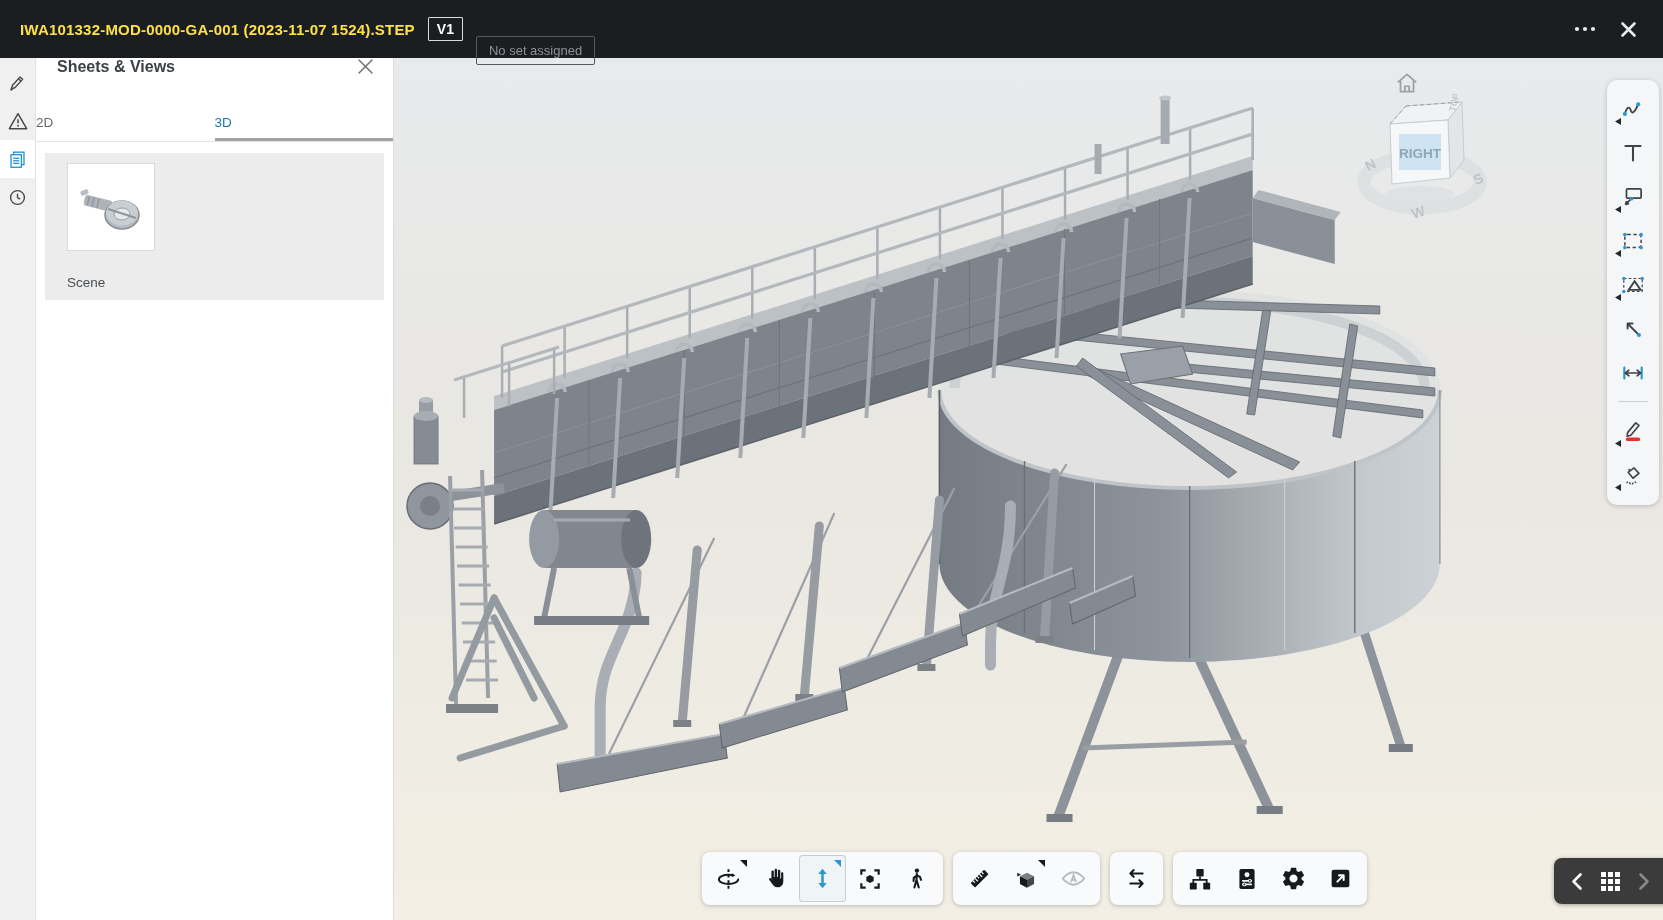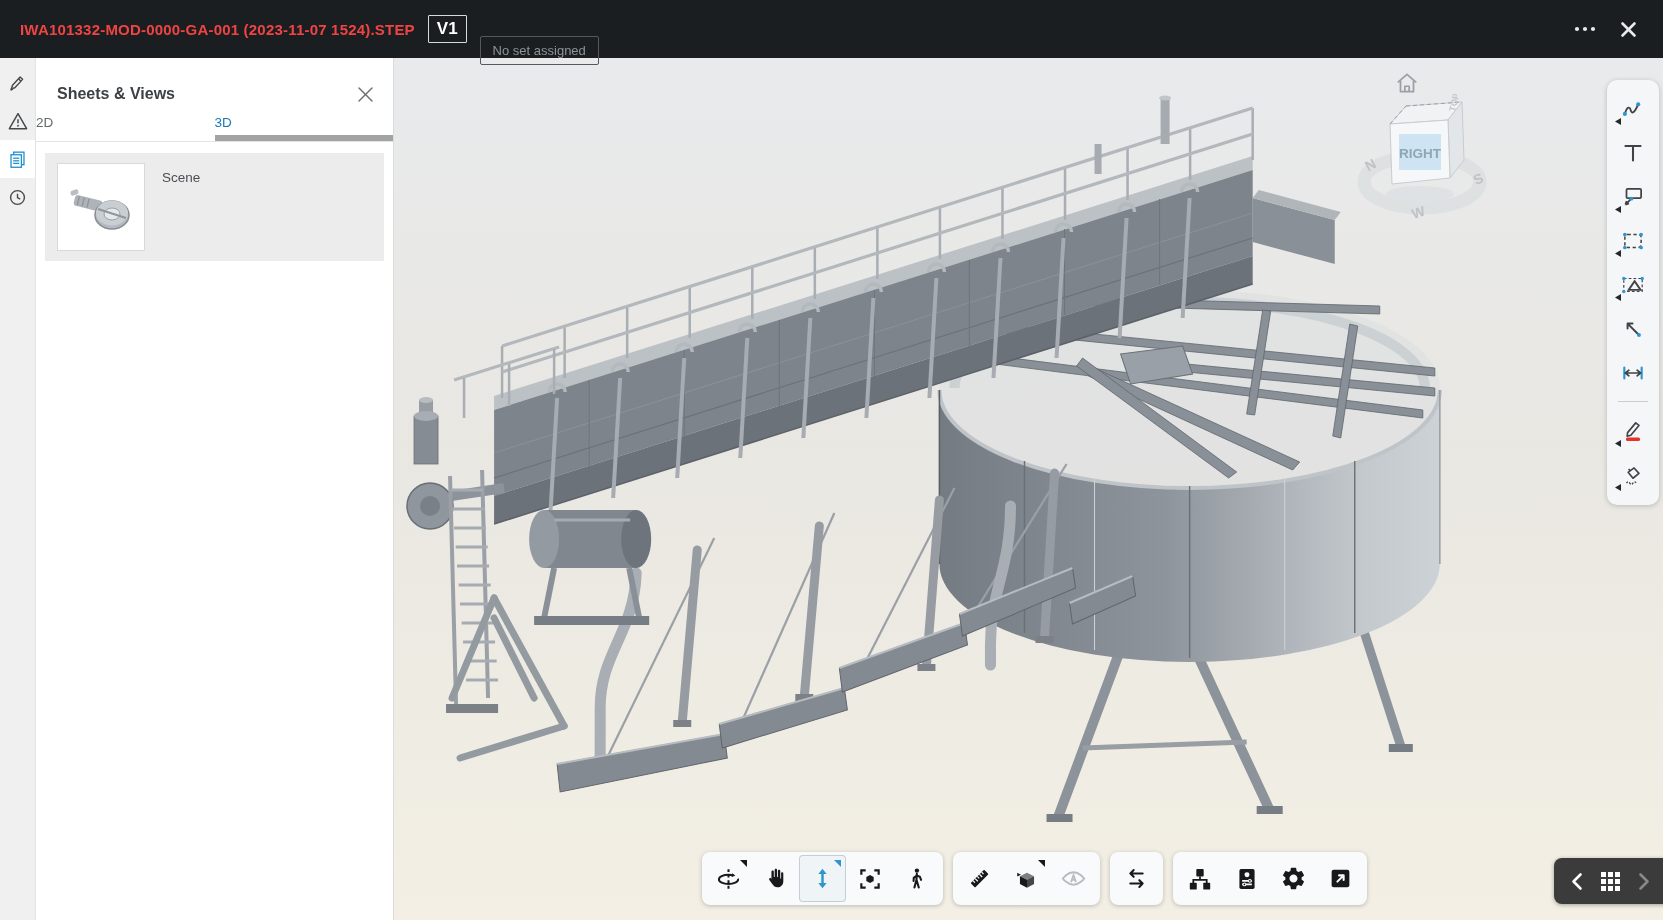--- a/index.html
+++ b/index.html
@@ -8,50 +8,50 @@
     width:1663px; height:920px; position:relative; overflow:hidden;
     font-family:"Liberation Sans", sans-serif; background:#fff;
     -webkit-font-smoothing:antialiased;
   }
   
   .topbar {
     position:absolute; top:0; left:0; right:0; height:58px;
     background:#1b1e21; display:flex; align-items:center;
     padding:0 20px; gap:13px; z-index:50;
   }
-  .doc-title { color:#ef4444; font-size:15px; font-weight:700; letter-spacing:.2px; white-space:nowrap; }
+  .doc-title { color:#fde047; font-size:15px; font-weight:700; letter-spacing:.2px; white-space:nowrap; }
   .ver-badge {
-    color:#fff; font-size:17px; font-weight:700;
+    color:#fff; font-size:14px; font-weight:700;
     border:1.5px solid #d8dbdd; padding:3px 8px; border-radius:1px;
   }
   .set-btn {
     color:#8e9398; font-size:13px; border:1.5px solid #55595d;
     padding:6px 12px; border-radius:2px; background:transparent; cursor:pointer;margin-top:42px;
   }
   .topbar-spacer { flex:1; }
   .topbar-iconbtn { width:30px; height:30px; display:flex; align-items:center; justify-content:center; cursor:pointer; }
 
   
   .main { position:absolute; top:58px; left:0; right:0; bottom:0; display:flex; }
 
   
   .iconstrip { width:36px; background:#f0f0f0; border-right:1px solid #e3e3e3; padding-top:6px; flex:0 0 36px; }
   .strip-btn { width:35px; height:38px; display:flex; align-items:center; justify-content:center; color:#44484c; cursor:pointer; }
   .strip-btn.active { background:#fff; color:#2191cf; }
 
   
   .panel { width:358px; flex:0 0 358px; background:#fff; border-right:1px solid #dcdcdc; display:flex; flex-direction:column; }
-  .panel-header { height:45px; display:flex; align-items:flex-end; justify-content:space-between; padding:0 19px 0 21px; }
+  .panel-header { height:45px; display:flex; align-items:flex-start; justify-content:space-between; padding:0 19px 0 21px; }
   .panel-title { font-size:16px; font-weight:700; color:#3d4145; }
   .panel-close { cursor:pointer; display:flex; align-items:center; }
   .tabs { display:flex; border-bottom:1px solid #e4e4e4; }
   .tab { flex:1; text-align:left; padding:12px 0 11px; font-size:13.5px; color:#64696d; cursor:pointer; }
-  .tab.active { color:#1779b5; padding-bottom:0; border-bottom:6px solid #a3a3a3; }
+  .tab.active { color:#1779b5; padding-bottom:0; border-bottom:3px solid #a3a3a3; }
   .sheet-list { padding:11px 9px; }
-  .sheet-item { background:#ececec; display:flex; gap:17px; padding:10px 12px; cursor:pointer; }
+  .sheet-item { background:#ececec; display:flex; gap:17px; padding:10px 22px; cursor:pointer;flex-direction:column; }
   .thumb { width:88px; height:88px; background:#fff; border:1px solid #d9d9d9; display:flex; align-items:center; justify-content:center; flex:0 0 88px; }
   .sheet-label { font-size:13.5px; color:#4a4e52; padding-top:7px; }
 
   
   .viewport {
     flex:1; position:relative; overflow:hidden;
     background:linear-gradient(180deg,#e8eaec 0%,#e9e7e2 45%,#f3efe4 100%);
   }
   .model-svg { position:absolute; inset:0; width:100%; height:100%; }
 

